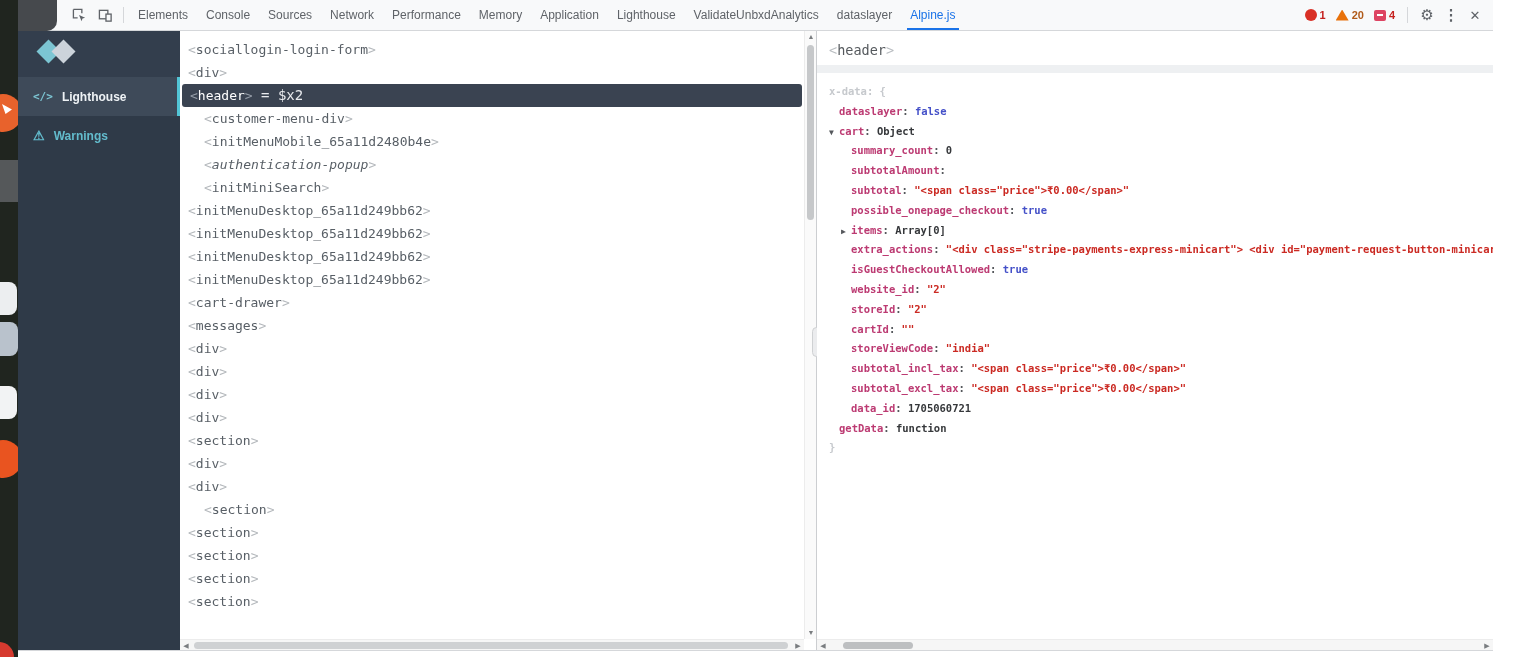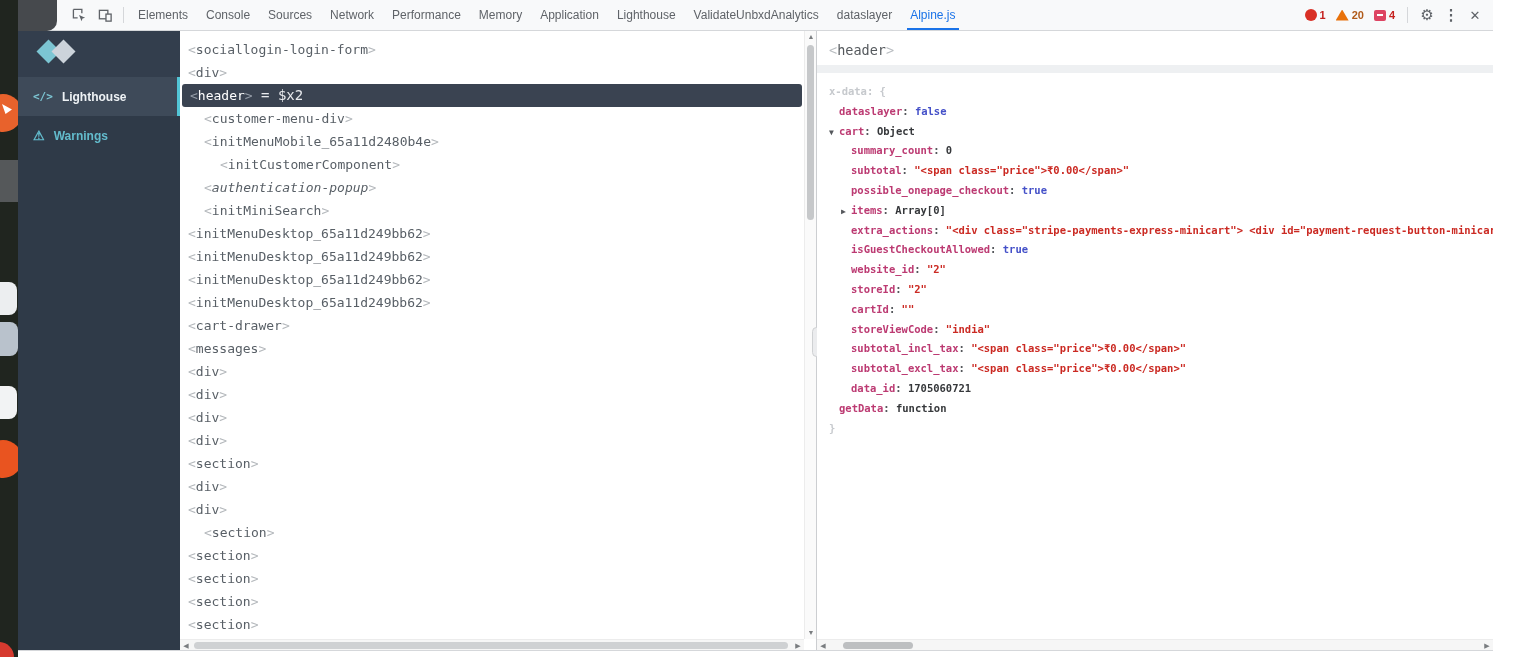--- a/index.html
+++ b/index.html
@@ -209,21 +209,20 @@
         </div>
     </aside>
 
     <section class="tree-panel">
       <div class="tree-rows" id="treeRows">
           <div class="t-row" style="padding-left: 8px;"><span class="br">&lt;</span><span class="tg">sociallogin-login-form</span><span class="br">&gt;</span></div>
           <div class="t-row" style="padding-left: 8px;"><span class="br">&lt;</span><span class="tg">div</span><span class="br">&gt;</span></div>
           <div class="t-row sel" style="padding-left: 8px;"><span class="br">&lt;</span><span class="tg">header</span><span class="br">&gt;</span><span class="sfx"> = $x2</span></div>
           <div class="t-row" style="padding-left: 24px;"><span class="br">&lt;</span><span class="tg">customer-menu-div</span><span class="br">&gt;</span></div>
           <div class="t-row" style="padding-left: 24px;"><span class="br">&lt;</span><span class="tg">initMenuMobile_65a11d2480b4e</span><span class="br">&gt;</span></div>
-          <div class="t-row" style="padding-left: 40px;"><span class="br">&lt;</span><span class="tg">initCustomerComponent</span><span class="br">&gt;</span></div>
           <div class="t-row" style="padding-left: 24px; font-style: italic;"><span class="br">&lt;</span><span class="tg">authentication-popup</span><span class="br">&gt;</span></div>
           <div class="t-row" style="padding-left: 24px;"><span class="br">&lt;</span><span class="tg">initMiniSearch</span><span class="br">&gt;</span></div>
           <div class="t-row" style="padding-left: 8px;"><span class="br">&lt;</span><span class="tg">initMenuDesktop_65a11d249bb62</span><span class="br">&gt;</span></div>
           <div class="t-row" style="padding-left: 8px;"><span class="br">&lt;</span><span class="tg">initMenuDesktop_65a11d249bb62</span><span class="br">&gt;</span></div>
           <div class="t-row" style="padding-left: 8px;"><span class="br">&lt;</span><span class="tg">initMenuDesktop_65a11d249bb62</span><span class="br">&gt;</span></div>
           <div class="t-row" style="padding-left: 8px;"><span class="br">&lt;</span><span class="tg">initMenuDesktop_65a11d249bb62</span><span class="br">&gt;</span></div>
           <div class="t-row" style="padding-left: 8px;"><span class="br">&lt;</span><span class="tg">cart-drawer</span><span class="br">&gt;</span></div>
           <div class="t-row" style="padding-left: 8px;"><span class="br">&lt;</span><span class="tg">messages</span><span class="br">&gt;</span></div>
           <div class="t-row" style="padding-left: 8px;"><span class="br">&lt;</span><span class="tg">div</span><span class="br">&gt;</span></div>
           <div class="t-row" style="padding-left: 8px;"><span class="br">&lt;</span><span class="tg">div</span><span class="br">&gt;</span></div>
@@ -257,20 +256,21 @@
     <section class="inspector">
       <div class="insp-title">
         <span class="br">&lt;</span><span>header</span><span class="br">&gt;</span>
       </div>
       <div class="insp-band"></div>
       <div class="attr-line">x-data: {</div>
       <div class="props" id="props">
           <div class="p-row" style="padding-left: 22px;"><span class="p-key">dataslayer</span><span class="p-colon">: </span><span class="v-bool">false</span></div>
           <div class="p-row" style="padding-left: 22px;"><span class="arw">▼</span><span class="p-key">cart</span><span class="p-colon">: </span><span class="v-plain">Object</span></div>
           <div class="p-row" style="padding-left: 34px;"><span class="p-key">summary_count</span><span class="p-colon">: </span><span class="v-plain">0</span></div>
+          <div class="p-row" style="padding-left: 34px;"><span class="p-key">subtotalAmount</span><span class="p-colon">: </span></div>
           <div class="p-row" style="padding-left: 34px;"><span class="p-key">subtotal</span><span class="p-colon">: </span><span class="v-string">"&lt;span class="price"&gt;₹0.00&lt;/span&gt;"</span></div>
           <div class="p-row" style="padding-left: 34px;"><span class="p-key">possible_onepage_checkout</span><span class="p-colon">: </span><span class="v-bool">true</span></div>
           <div class="p-row" style="padding-left: 34px;"><span class="arw">▶</span><span class="p-key">items</span><span class="p-colon">: </span><span class="v-plain">Array[0]</span></div>
           <div class="p-row" style="padding-left: 34px;"><span class="p-key">extra_actions</span><span class="p-colon">: </span><span class="v-string">"&lt;div class="stripe-payments-express-minicart"&gt; &lt;div id="payment-request-button-minicart"</span></div>
           <div class="p-row" style="padding-left: 34px;"><span class="p-key">isGuestCheckoutAllowed</span><span class="p-colon">: </span><span class="v-bool">true</span></div>
           <div class="p-row" style="padding-left: 34px;"><span class="p-key">website_id</span><span class="p-colon">: </span><span class="v-string">"2"</span></div>
           <div class="p-row" style="padding-left: 34px;"><span class="p-key">storeId</span><span class="p-colon">: </span><span class="v-string">"2"</span></div>
           <div class="p-row" style="padding-left: 34px;"><span class="p-key">cartId</span><span class="p-colon">: </span><span class="v-string">""</span></div>
           <div class="p-row" style="padding-left: 34px;"><span class="p-key">storeViewCode</span><span class="p-colon">: </span><span class="v-string">"india"</span></div>
           <div class="p-row" style="padding-left: 34px;"><span class="p-key">subtotal_incl_tax</span><span class="p-colon">: </span><span class="v-string">"&lt;span class="price"&gt;₹0.00&lt;/span&gt;"</span></div>

